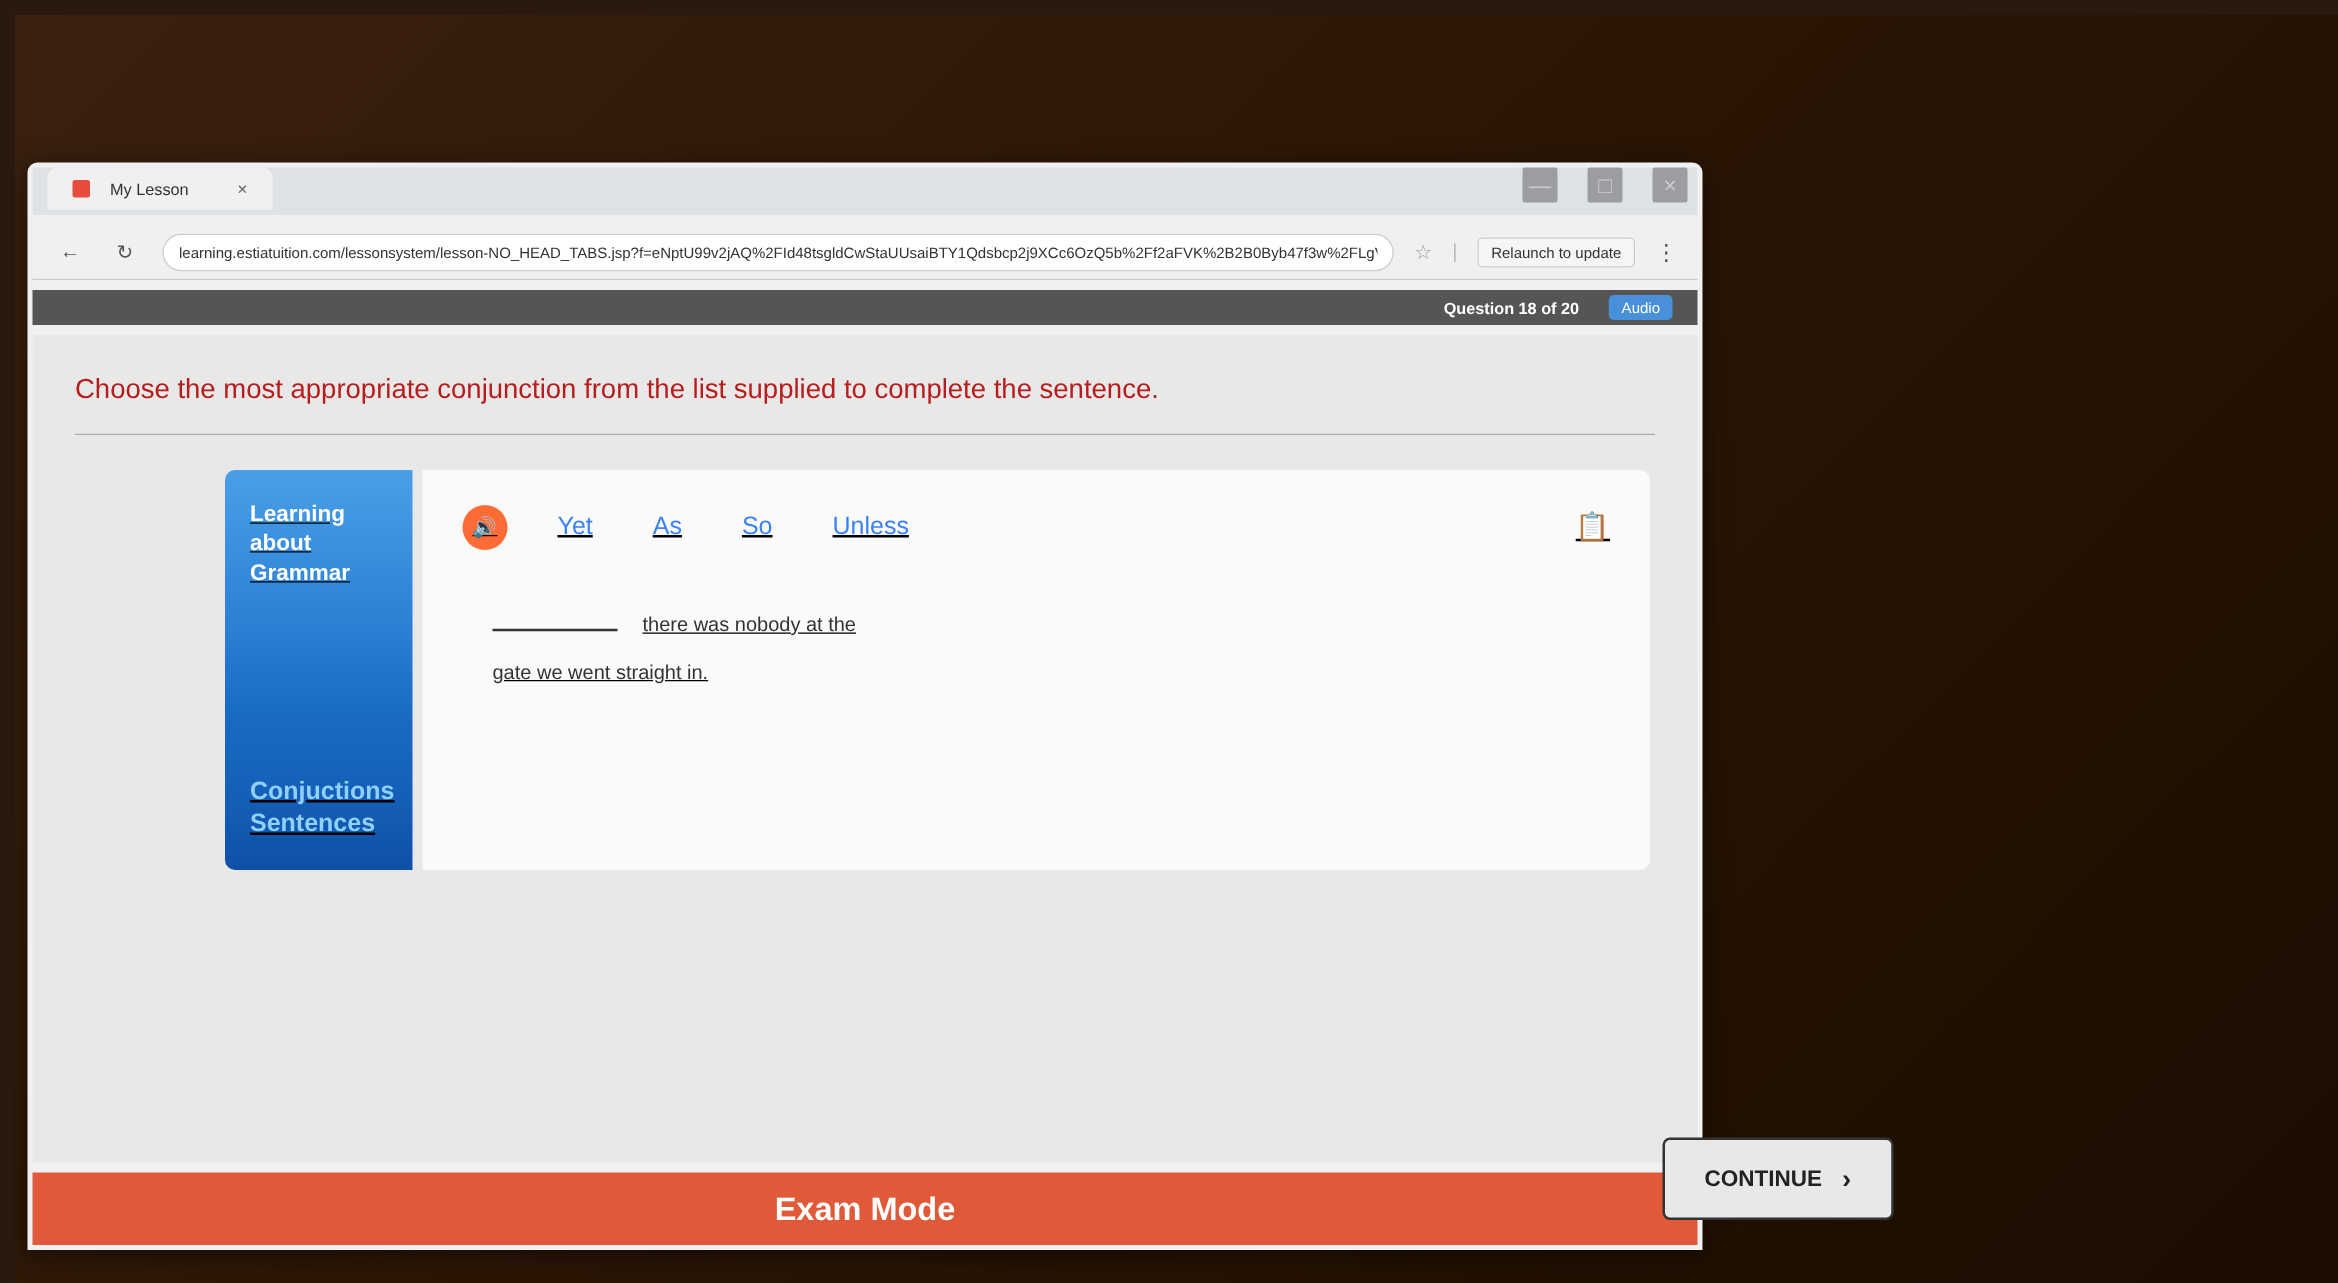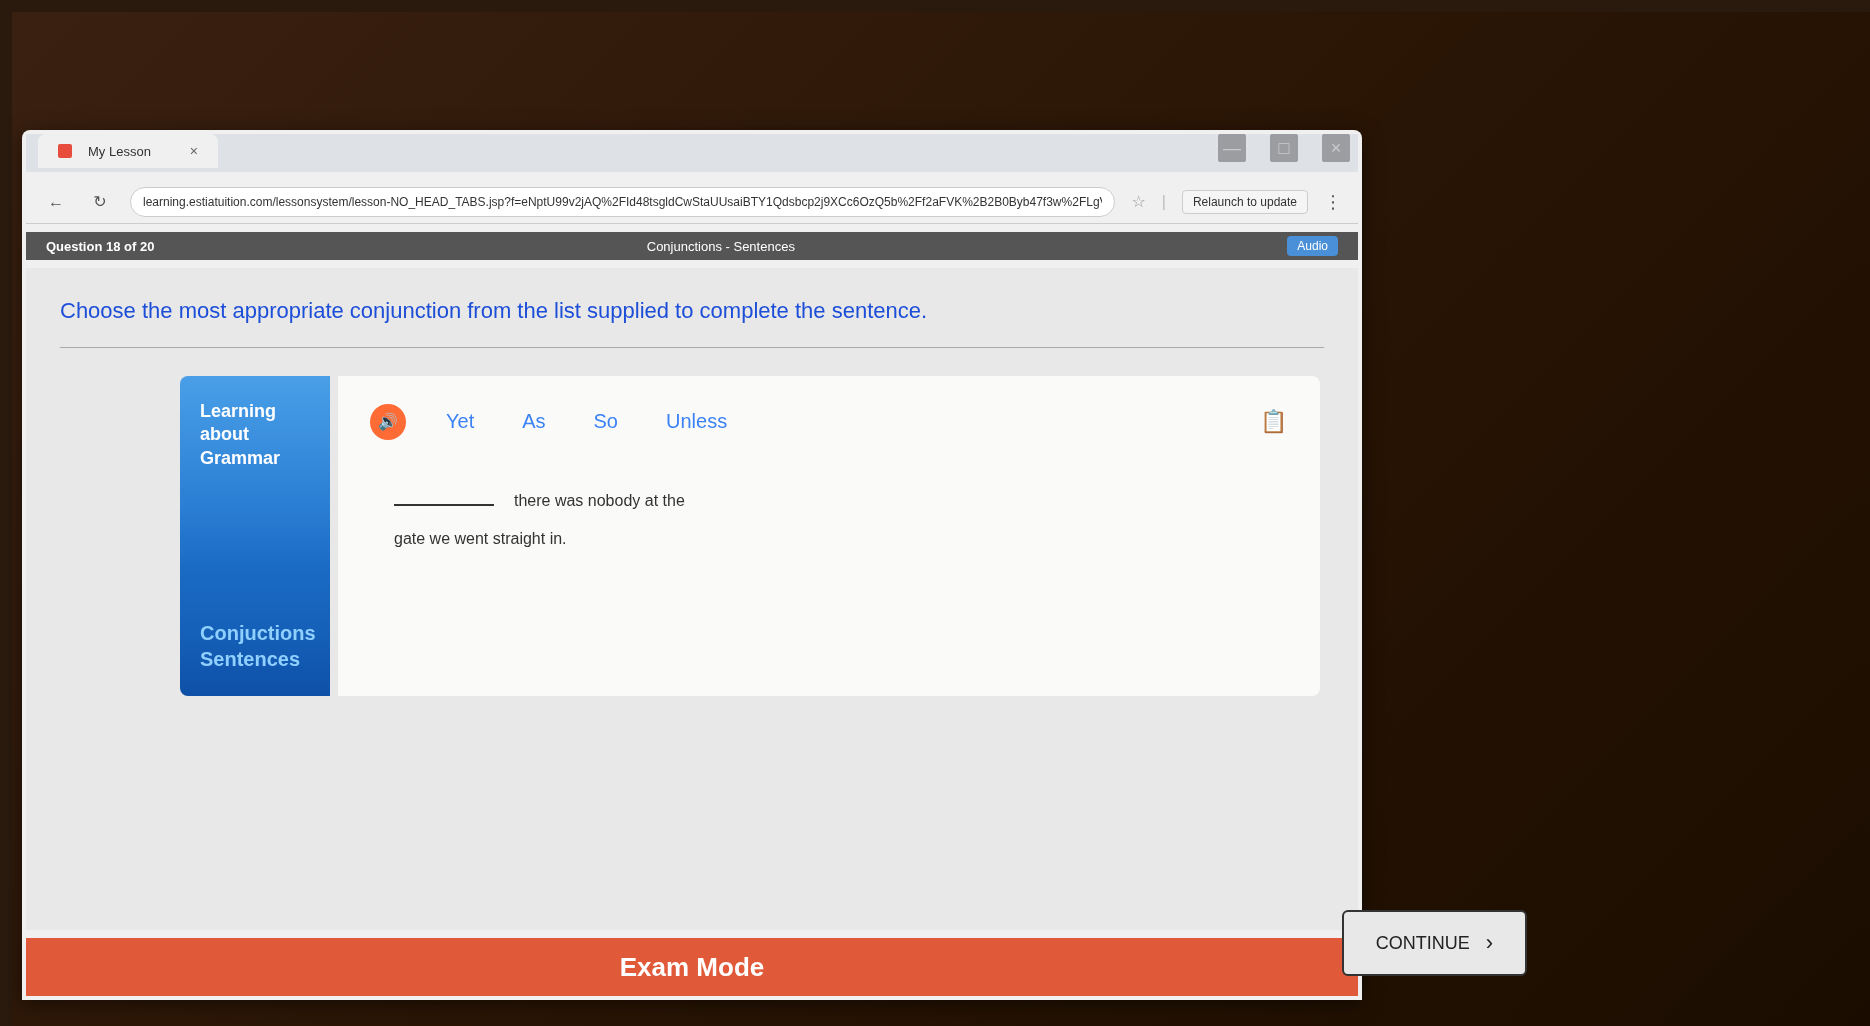--- a/index.html
+++ b/index.html
@@ -166,37 +166,38 @@
     .content-area {
       flex: 1;
       background: #e8e8e8;
       padding: 24px 30px;
       overflow-y: auto;
       position: relative;
     }
 
     .question-text {
       font-size: 22px;
-      color: #1d4ed8;
+      color: #b91c1c;
       font-weight: normal;
       margin-bottom: 20px;
       line-height: 1.4;
     }
 
     .divider {
       border: none;
       border-top: 1px solid #aaa;
       margin-bottom: 24px;
     }
 
     
     .exercise-container {
       display: flex;
       gap: 0;
       margin-left: 120px;
+      text-decoration: underline;
     }
 
     
     .sidebar-card {
       width: 150px;
       min-height: 280px;
       background: linear-gradient(180deg, #4a9fe8 0%, #2b7fd4 40%, #1a6bc4 60%, #1560b8 80%, #0e50a8 100%);
       border-radius: 8px 0 0 8px;
       display: flex;
       flex-direction: column;
@@ -300,27 +301,27 @@
     .exam-mode-label {
       color: white;
       font-size: 26px;
       font-weight: bold;
     }
 
     
     .continue-btn {
       position: absolute;
       bottom: 12px;
-      right: 148px;
+      right: 160px;
       background: #e8e8e8;
       border: 2px solid #333;
       border-radius: 6px;
       padding: 14px 28px;
       font-size: 18px;
-      font-weight: normal;
+      font-weight: bold;
       cursor: pointer;
       display: flex;
       align-items: center;
       gap: 8px;
       color: #222;
     }
 
     
     .window-controls {
       position: absolute;
@@ -376,21 +377,20 @@
     </button>
     <input class="address-input" type="text" value="learning.estiatuition.com/lessonsystem/lesson-NO_HEAD_TABS.jsp?f=eNptU99v2jAQ%2FId48tsgldCwStaUUsaiBTY1Qdsbcp2j9XCc6OzQ5b%2Ff2aFVK%2B2B0Byb47f3w%2FLgVY25p1axy..." style="">
     <span class="star-btn">☆</span>
     <span style="color:#bbb;">|</span>
     <button class="relaunch-btn">Relaunch to update</button>
     <span style="color:#555; font-size:18px; cursor:pointer;">⋮</span>
   </div>
 
   <div class="question-bar">
     <span class="question-label">Question 18 of 20</span>
-    <span class="topic-label">Conjunctions - Sentences</span>
     <button class="audio-btn">Audio</button>
   </div>
 
   <div class="content-area">
     <p class="question-text">Choose the most appropriate conjunction from the list supplied to complete the sentence.</p>
     <hr class="divider">
 
     <div class="exercise-container">
 
       <div class="sidebar-card">

